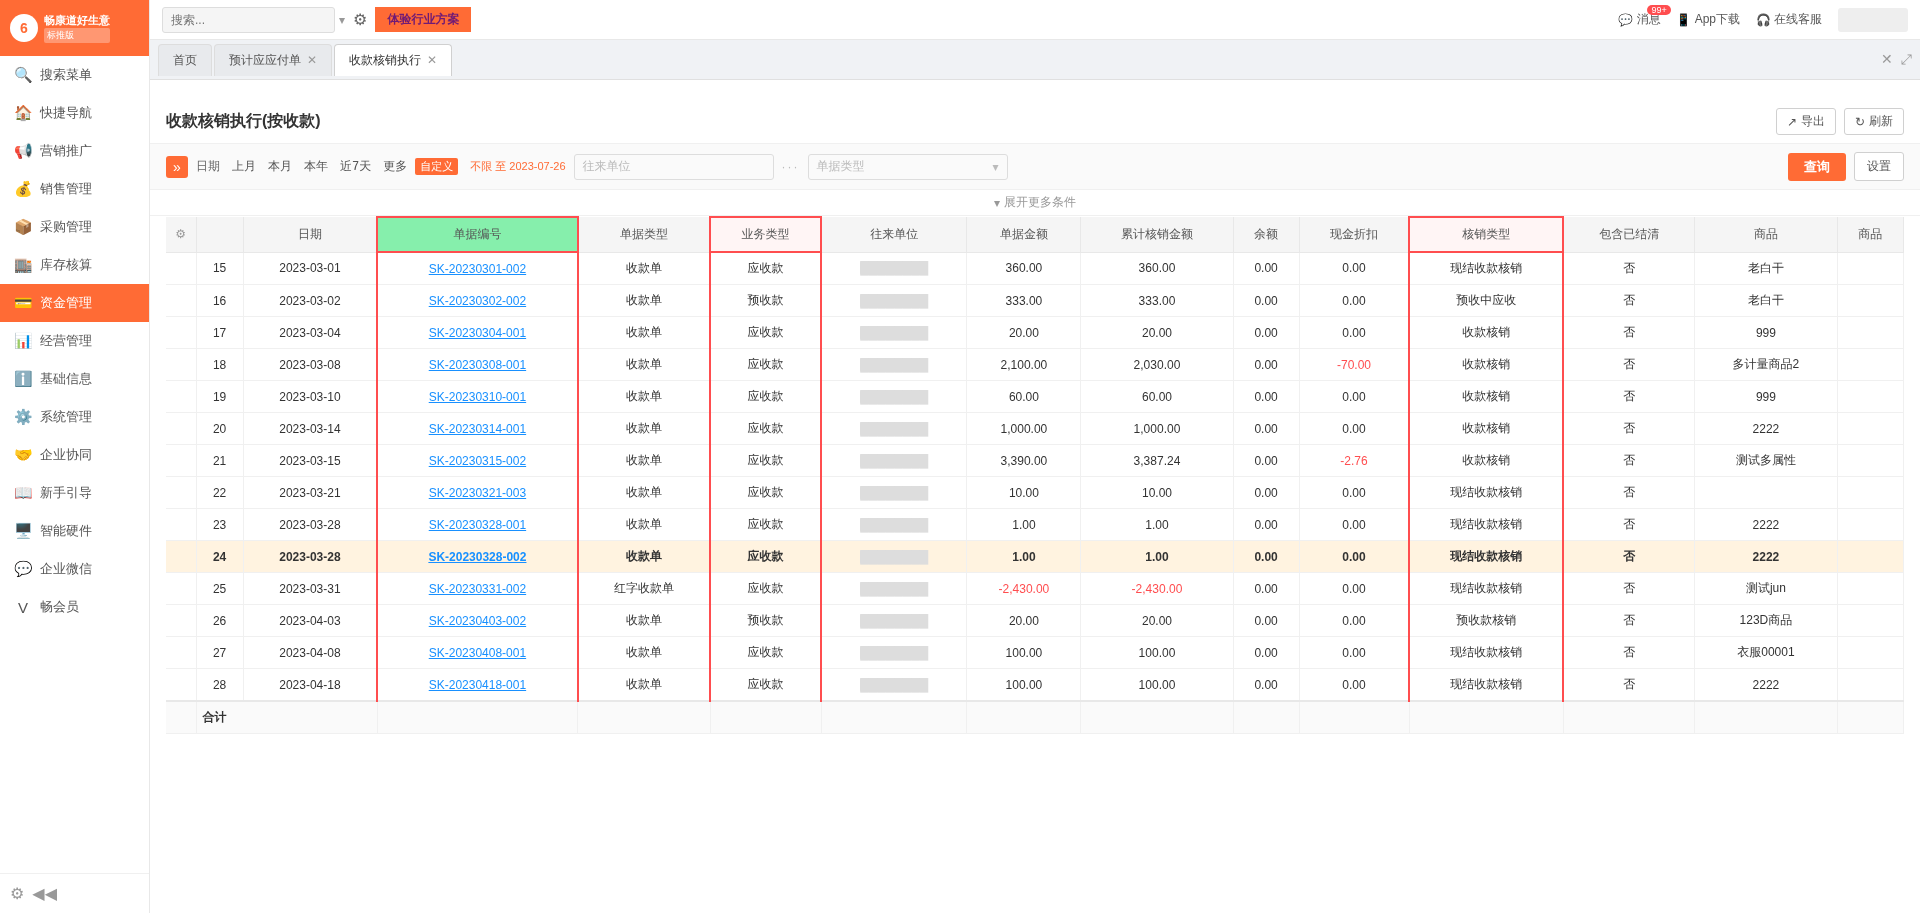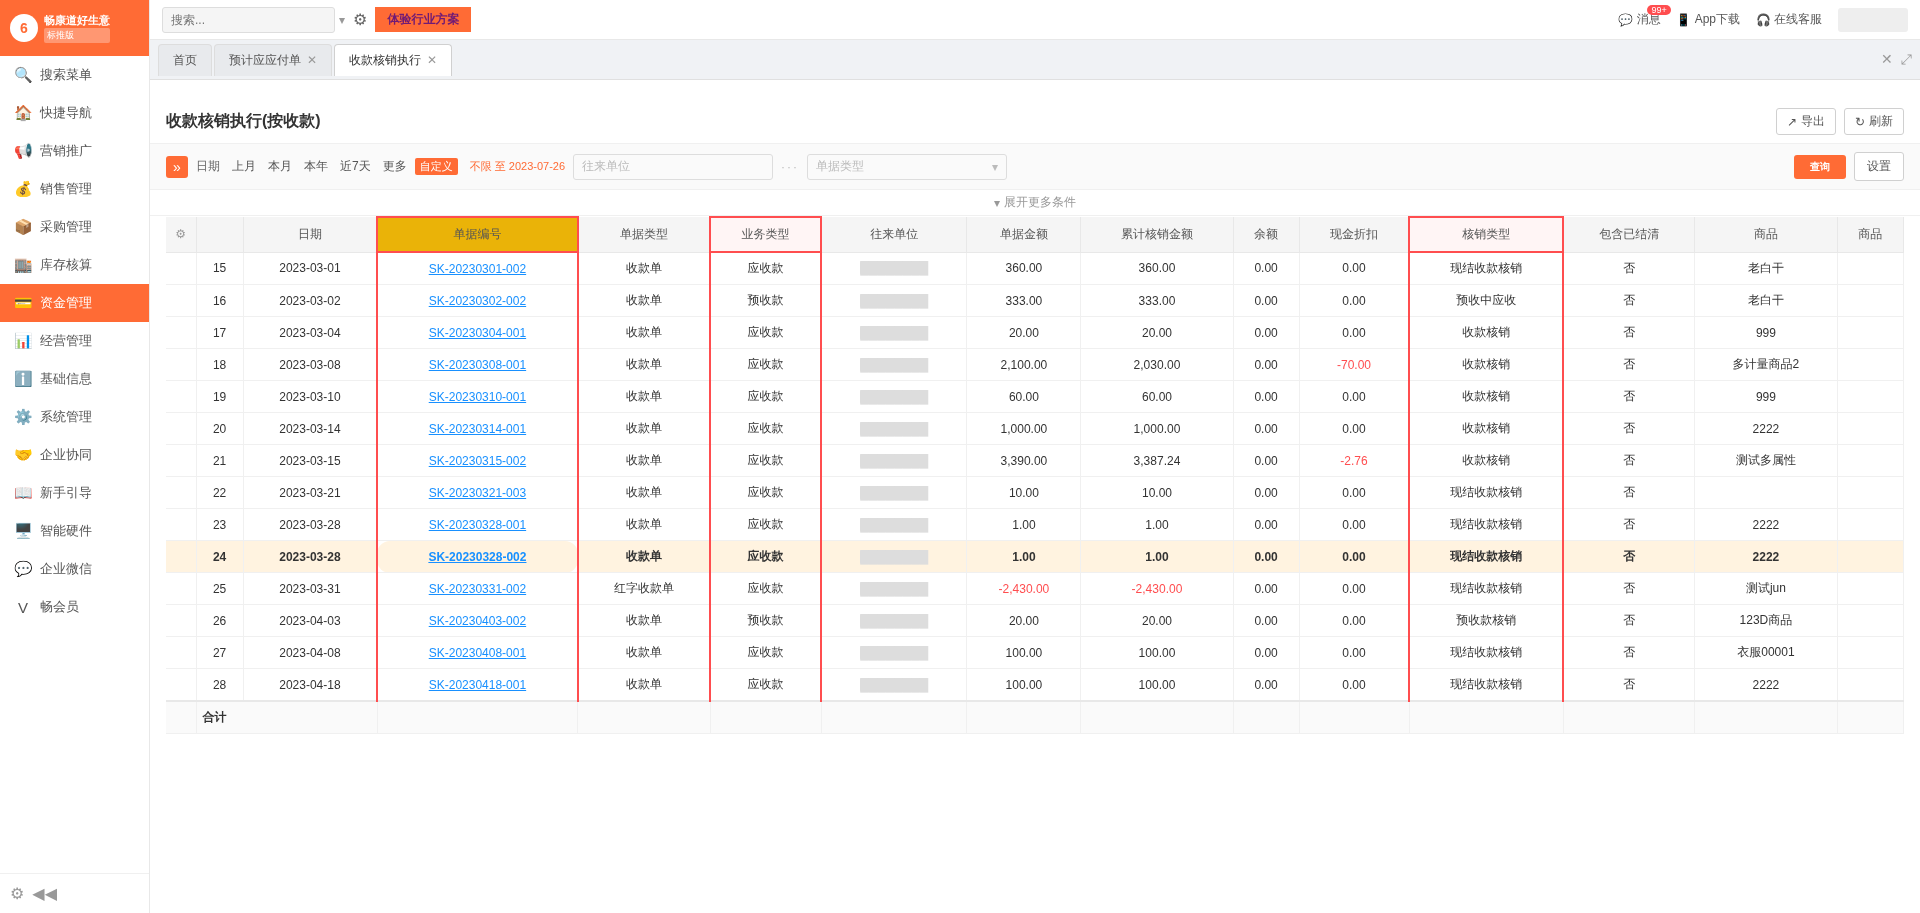--- a/index.html
+++ b/index.html
@@ -44,29 +44,29 @@
     .page-content { flex: 1; background: #fff; overflow: hidden; display: flex; flex-direction: column; padding: 0; }
     .page-header { padding: 28px 16px 8px; display: flex; align-items: center; justify-content: space-between; border-bottom: 1px solid #f0f0f0; }
     .page-title { font-size: 16px; font-weight: bold; color: #333; }
     .page-header-actions { display: flex; gap: 8px; }
     .btn-outline { border: 1px solid #d0d0d0; background: #fff; padding: 4px 10px; border-radius: 3px; font-size: 12px; cursor: pointer; color: #555; display: flex; align-items: center; gap: 4px; }
 
     
     .filter-bar { padding: 8px 16px; background: #fafafa; border-bottom: 1px solid #f0f0f0; display: flex; align-items: center; flex-wrap: wrap; gap: 8px; }
     .filter-toggle { background: #ff6b35; color: #fff; border: none; border-radius: 3px; width: 22px; height: 22px; cursor: pointer; font-size: 14px; }
     .filter-label { color: #666; font-size: 12px; }
-    .filter-date-btns { display: flex; gap: 4px; align-items: center; }
+    .filter-date-btns { display: flex; gap: 4px; align-items: center; font-family: Liberation Mono, monospace; }
     .filter-date-btn { color: #555; font-size: 12px; cursor: pointer; padding: 2px 4px; }
     .filter-date-custom { background: #ff6b35; color: #fff; font-size: 11px; padding: 1px 5px; border-radius: 2px; cursor: pointer; }
     .filter-date-value { color: #ff6b35; font-size: 11px; margin-left: 4px; }
     .filter-partner { flex: 0 0 200px; height: 26px; border: 1px solid #ddd; border-radius: 3px; padding: 0 8px; font-size: 12px; color: #bbb; display: flex; align-items: center; }
     .filter-dots { color: #bbb; letter-spacing: 2px; }
     .filter-type { flex: 0 0 200px; height: 26px; border: 1px solid #ddd; border-radius: 3px; padding: 0 8px; font-size: 12px; color: #bbb; display: flex; align-items: center; justify-content: space-between; }
     .filter-spacer { flex: 1; }
-    .btn-query { background: #ff6b35; color: #fff; border: none; padding: 5px 16px; border-radius: 3px; font-size: 10px; cursor: pointer; font-weight: bold; }
+    .btn-query { background: #ff6b35; color: #fff; border: none; padding: 5px 16px; border-radius: 3px; font-size: 13px; cursor: pointer; font-weight: bold; }
     .btn-settings { border: 1px solid #d0d0d0; background: #fff; padding: 5px 12px; border-radius: 3px; font-size: 12px; cursor: pointer; color: #555; }
 
     
     .filter-expand { text-align: center; padding: 4px; border-bottom: 1px solid #f0f0f0; }
     .filter-expand-btn { color: #999; font-size: 12px; cursor: pointer; background: none; border: none; display: flex; align-items: center; gap: 4px; margin: 0 auto; }
 
     
     .table-container { flex: 1; overflow: auto; padding: 0 16px; }
     table { width: 100%; border-collapse: collapse; font-size: 12px; }
     thead tr { background: #f5f5f5; }
@@ -262,21 +262,21 @@
       </button>
     </div>
 
     <div class="table-container">
       <table>
         <thead>
           <tr>
             <th class="gear-col">⚙</th>
             <th></th>
             <th>日期</th>
-            <th style="border:2px solid #ff4d4f;background:#eab308;margin-top:24px;">单据编号</th>
+            <th style="border:2px solid #ff4d4f;background:#86efac;margin-top:24px;">单据编号</th>
             <th>单据类型</th>
             <th style="border:2px solid #ff4d4f;background:#fff5f5;">业务类型</th>
             <th>往来单位</th>
             <th>单据金额</th>
             <th>累计核销金额</th>
             <th>余额</th>
             <th>现金折扣</th>
             <th style="border:2px solid #ff4d4f;background:#fff5f5;">核销类型</th>
             <th>包含已结清</th>
             <th>商品</th>
@@ -435,21 +435,21 @@
     <td>0.00</td>
     <td style="border-left:2px solid #ff4d4f;border-right:2px solid #ff4d4f;">现结收款核销</td>
     <td>否</td>
     <td>2222</td>
     <td></td>
   </tr>
             <tr class="highlighted">
     <td></td>
     <td>24</td>
     <td>2023-03-28</td>
-    <td style="border-left:2px solid #ff4d4f;border-right:2px solid #ff4d4f;border-radius:13px;"><span class="link-text">SK-20230328-002</span></td>
+    <td style="border-left:2px solid #ff4d4f;border-right:2px solid #ff4d4f;"><span class="link-text">SK-20230328-002</span></td>
     <td>收款单</td>
     <td style="border-left:2px solid #ff4d4f;border-right:2px solid #ff4d4f;">应收款</td>
     <td><span style="background:#ddd;color:#ddd;border-radius:2px;">████████</span></td>
     <td>1.00</td>
     <td>1.00</td>
     <td>0.00</td>
     <td>0.00</td>
     <td style="border-left:2px solid #ff4d4f;border-right:2px solid #ff4d4f;">现结收款核销</td>
     <td>否</td>
     <td>2222</td>

